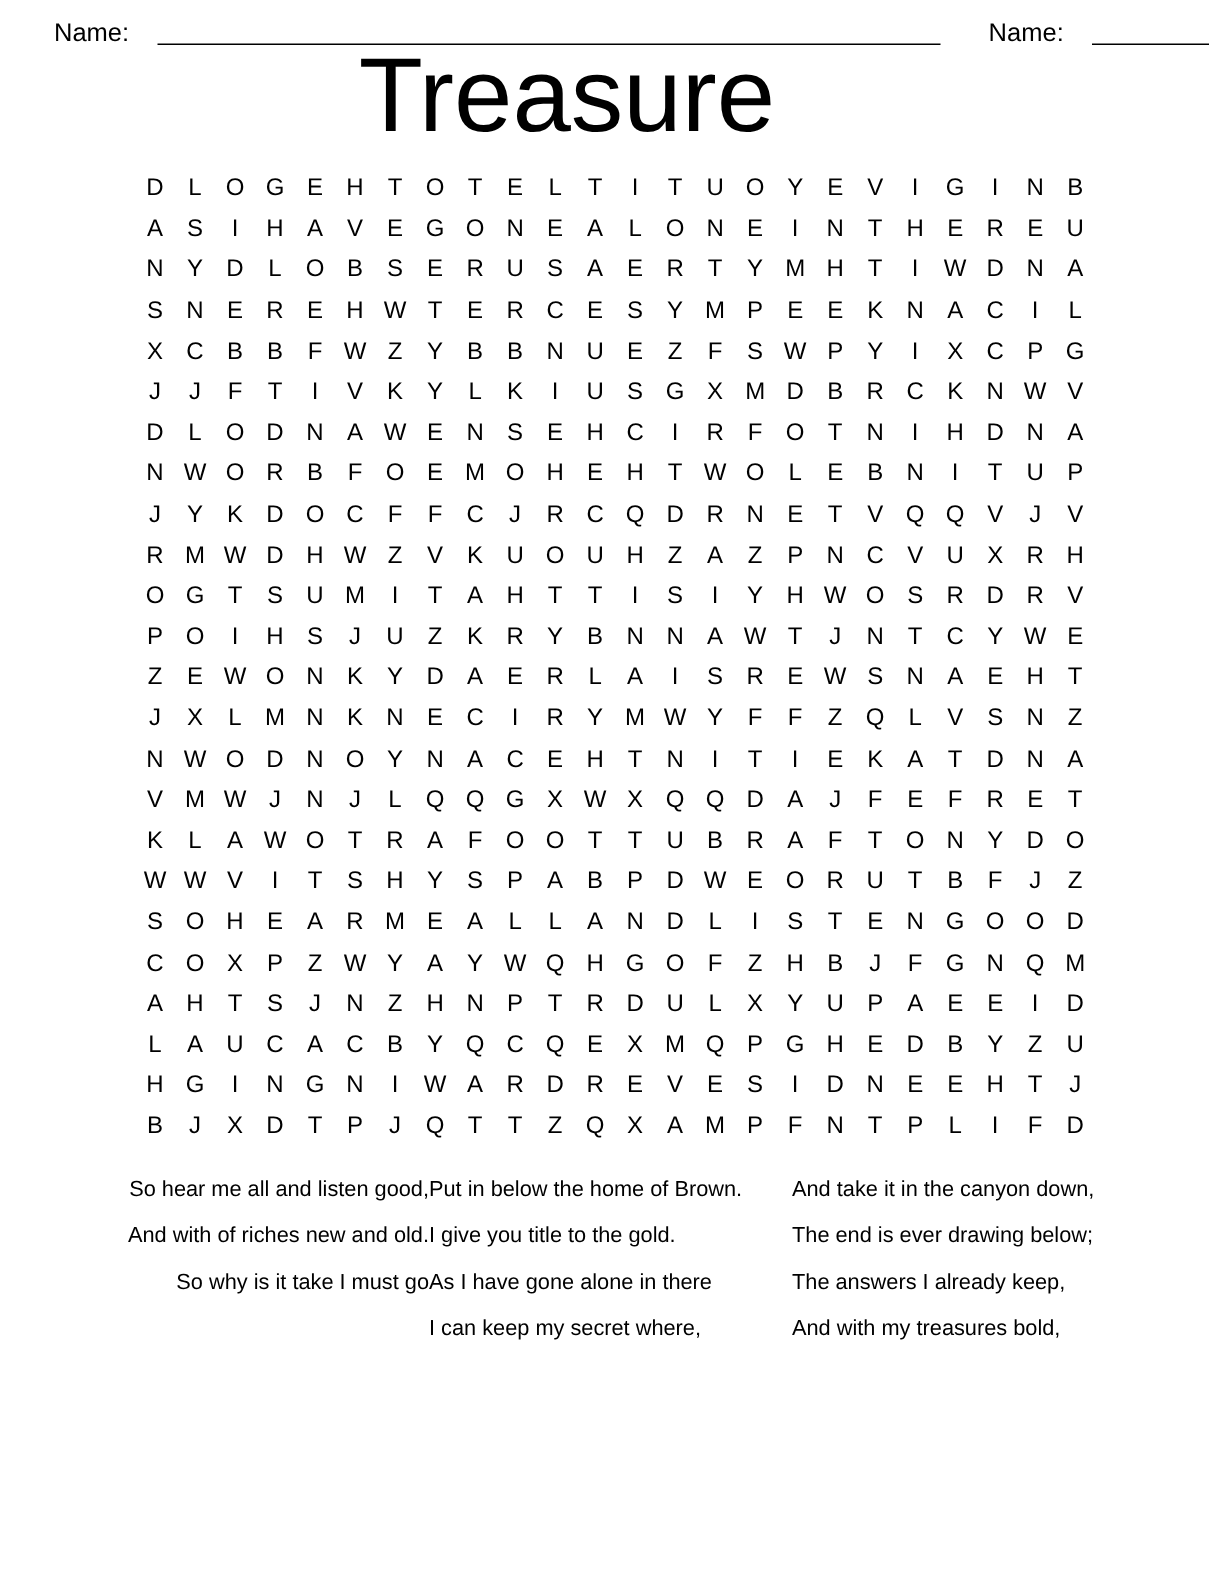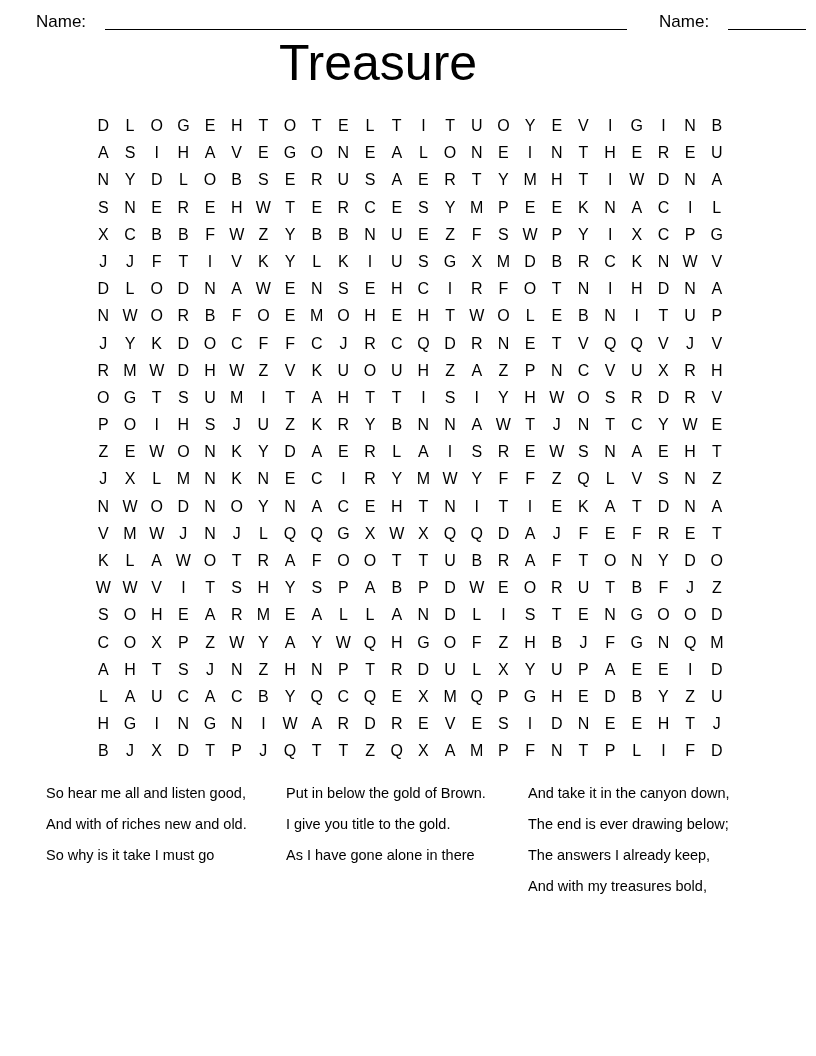--- a/index.html
+++ b/index.html
@@ -42,21 +42,21 @@
   .nd-date-label { margin-left: 16px; }
   .nd-rule-date { width: 78px; }
 
   
   .puzzle-title {
     position: absolute;
     top: 32px;
     left: 0;
     width: 756px;
     text-align: center;
-    font-size: 50px;
+    font-size: 70px;
     font-weight: 400;
     line-height: 62px;
     letter-spacing: 0px;
   }
 
   
   .grid {
     position: absolute;
     top: 112px;
     left: 90px;
@@ -80,21 +80,21 @@
     position: absolute;
     top: 778px;
     left: 46px;
     width: 724px;
     display: flex;
   }
   .clue-col {
     display: flex;
     flex-direction: column;
   }
-  .clue-col-1 { width: 240px; }
+  .clue-col-1 { width: 240px; align-items: flex-end; }
   .clue-col-2 { width: 242px; }
   .clue-col-3 { width: 242px; }
   .clue-line {
     font-size: 14.5px;
     line-height: 31px;
     height: 31px;
     white-space: nowrap;
   }
 </style>
 </head>
@@ -736,23 +736,24 @@
     </div>
   </div>
 
 <div class="clues">
     <div class="clue-col clue-col-1">
       <div class="clue-line">So hear me all and listen good,</div>
       <div class="clue-line">And with of riches new and old.</div>
       <div class="clue-line">So why is it take I must go</div>
     </div>
     <div class="clue-col clue-col-2">
-      <div class="clue-line">Put in below the gold of Brown.</div>
+      <div class="clue-line">Put in below the home of Brown.</div>
       <div class="clue-line">I give you title to the gold.</div>
       <div class="clue-line">As I have gone alone in there</div>
+      <div class="clue-line">I can keep my secret where,</div>
     </div>
     <div class="clue-col clue-col-3">
       <div class="clue-line">And take it in the canyon down,</div>
       <div class="clue-line">The end is ever drawing below;</div>
       <div class="clue-line">The answers I already keep,</div>
       <div class="clue-line">And with my treasures bold,</div>
     </div>
   </div>
 
 </body></html>

